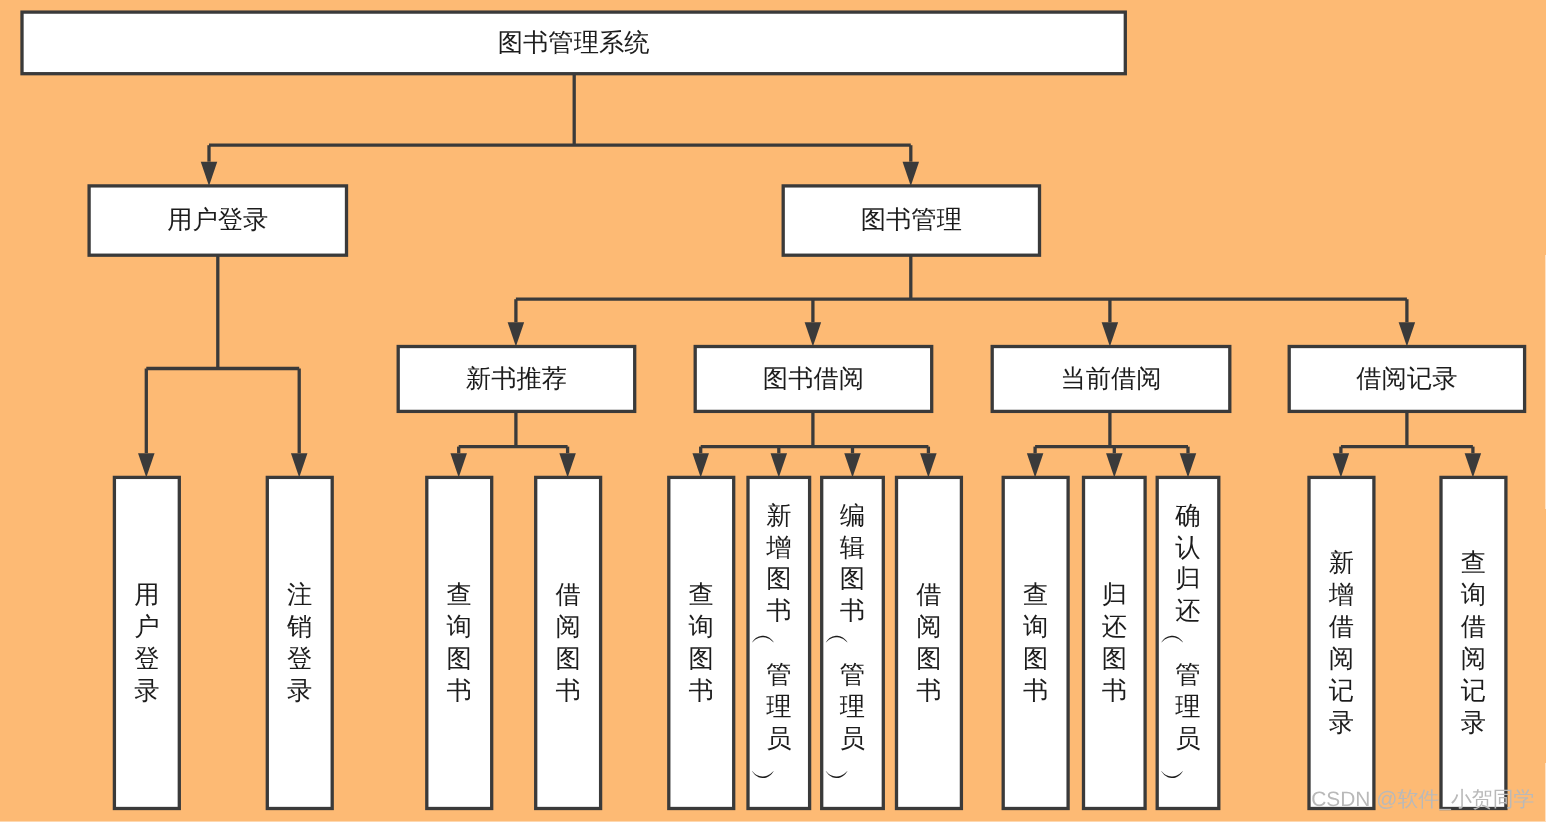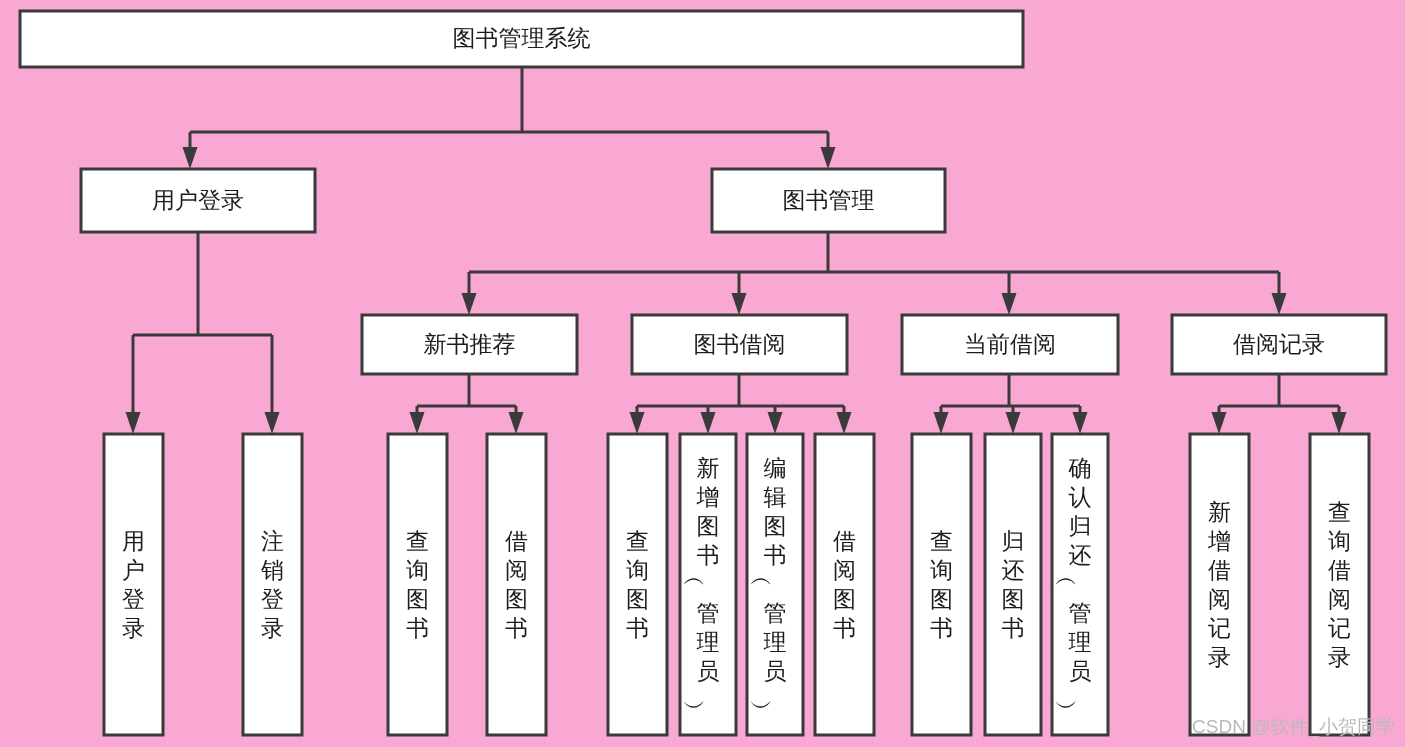--- a/index.html
+++ b/index.html
@@ -11,21 +11,21 @@
   body {
     font-family: "Liberation Sans", "DejaVu Sans", sans-serif;
     width: 1405px;
     height: 747px;
     overflow: hidden;
   }
   #diagram-root {
     position: relative;
     width: 1405px;
     height: 747px;
-    background: #f9a8d4;
+    background: #fdba74;
   }
   svg#tree-svg {
     position: absolute;
     left: 0;
     top: 0;
     width: 1405px;
     height: 747px;
     display: block;
   }
   .node-box {

